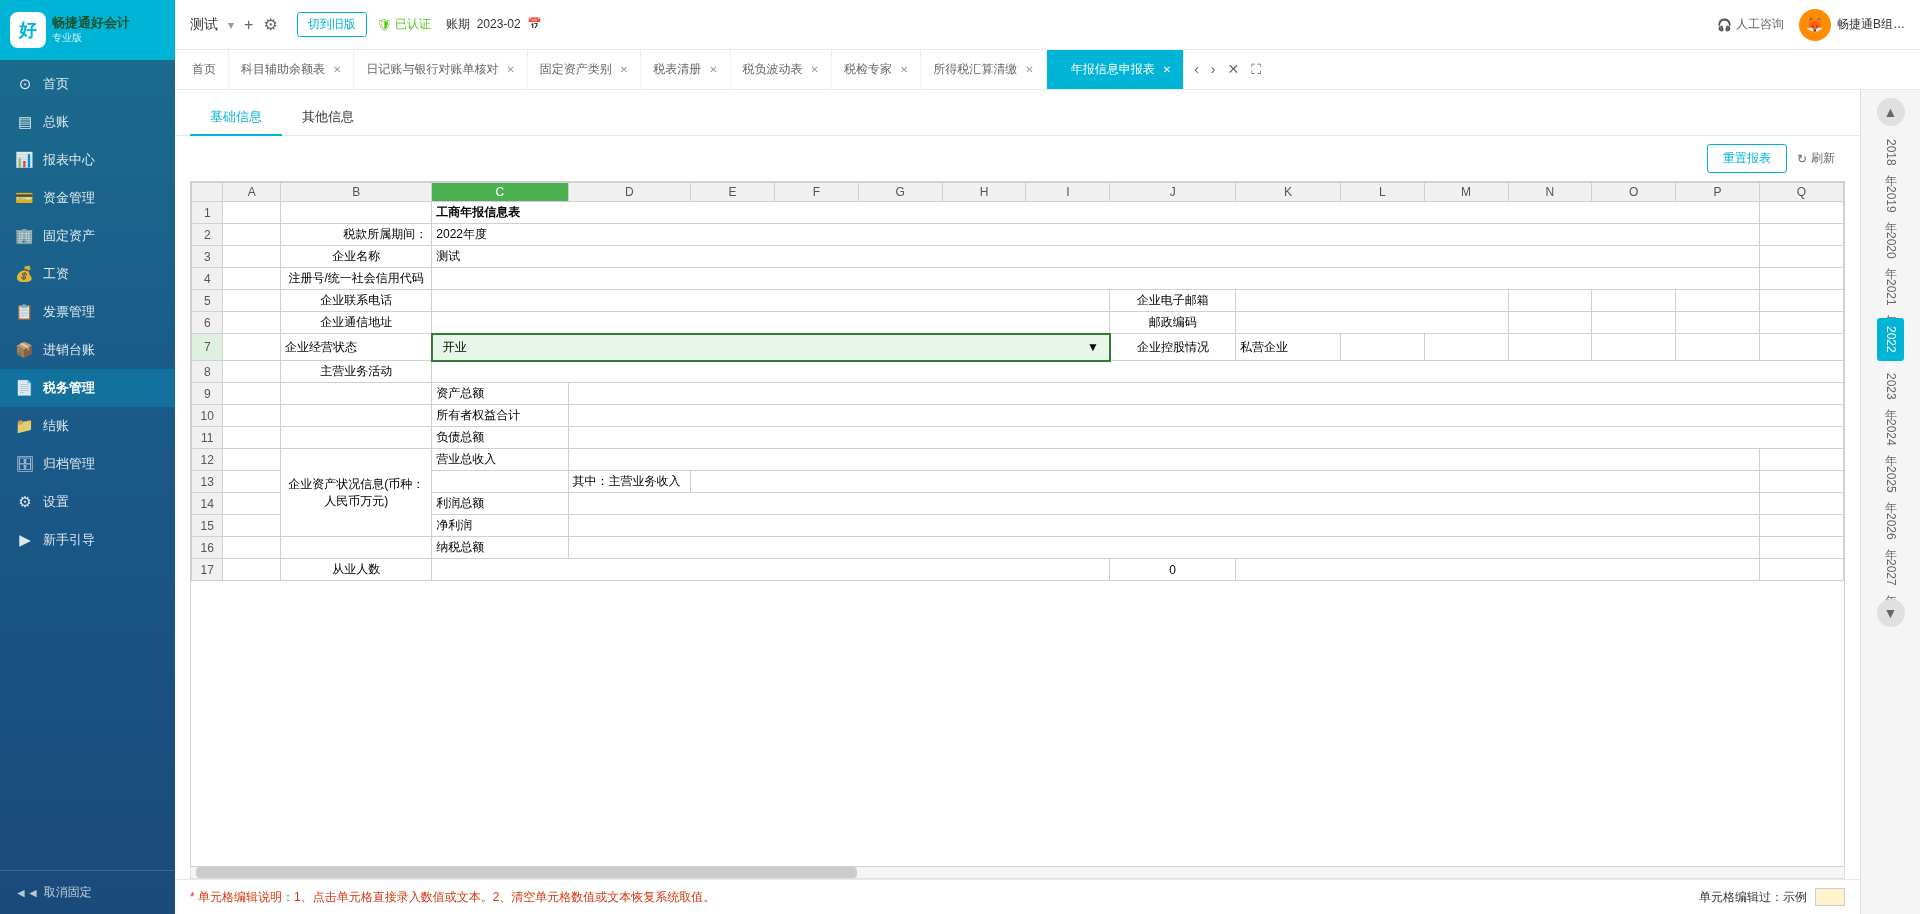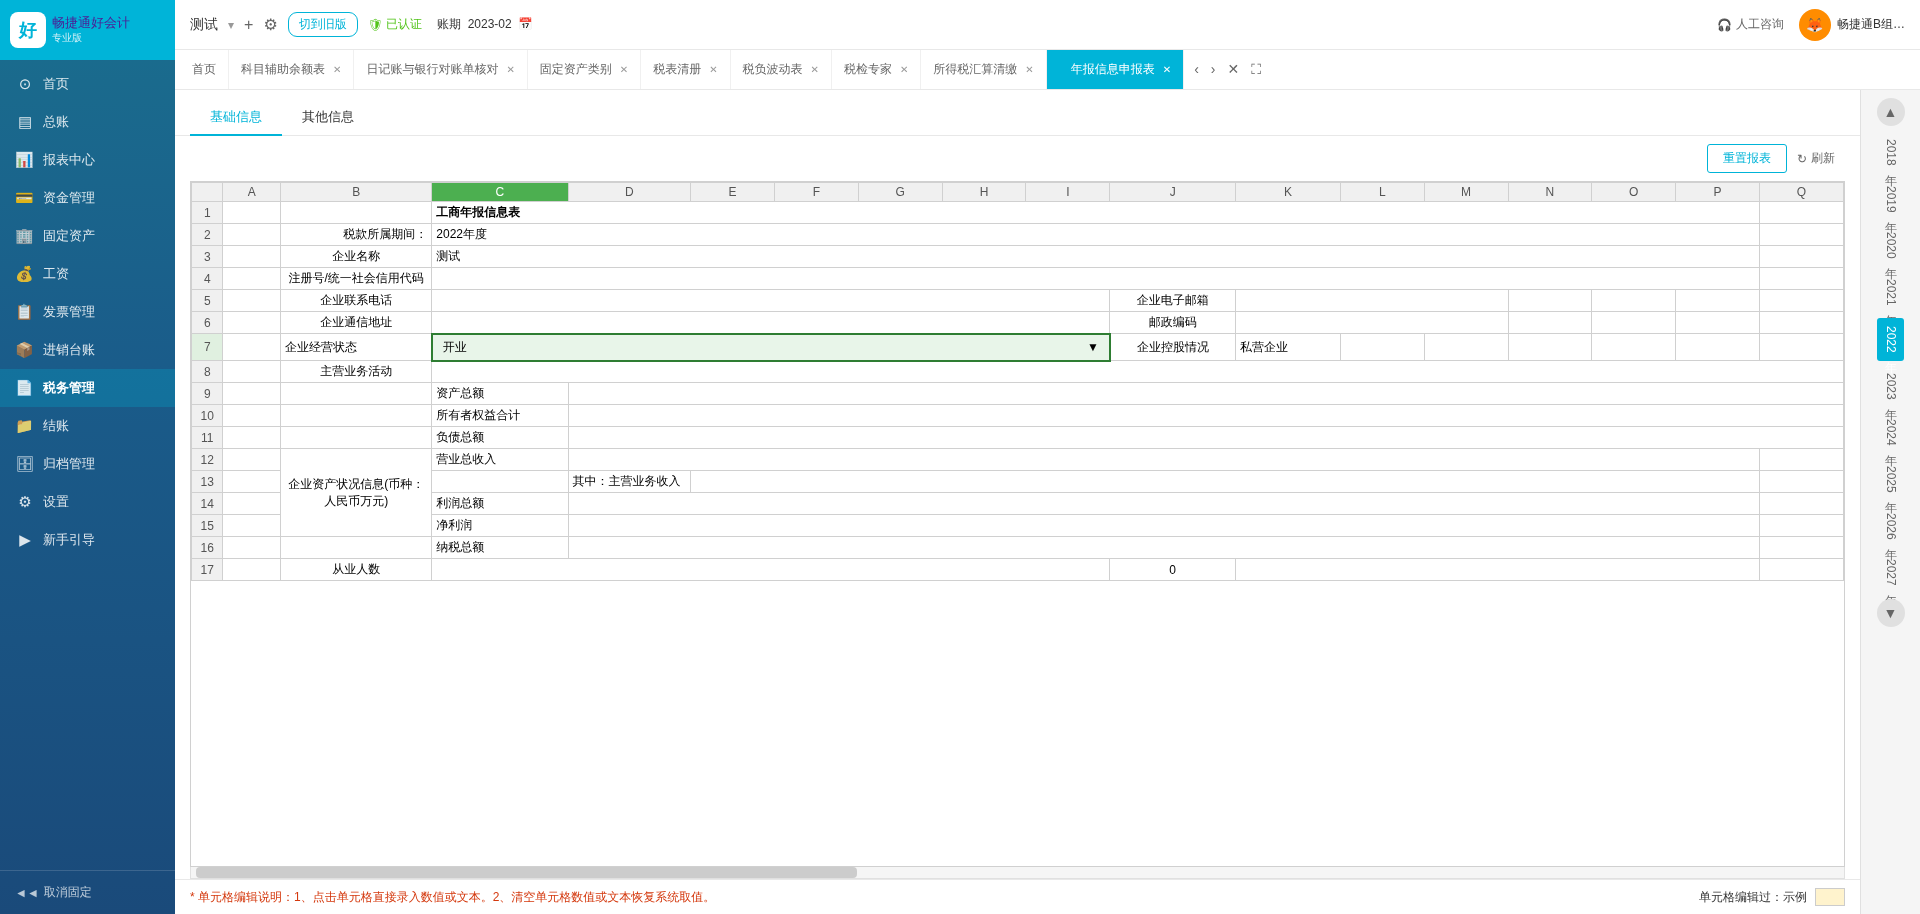--- a/index.html
+++ b/index.html
@@ -30,21 +30,21 @@
       height: 36px;
       background: #fff;
       border-radius: 8px;
       display: flex;
       align-items: center;
       justify-content: center;
       color: #00b4d8;
       font-size: 18px;
       font-weight: bold;
     }
-    .sidebar-logo-text { font-size: 13px; font-weight: normal; color: #4c1d95; line-height: 1.3; }
+    .sidebar-logo-text { font-size: 13px; font-weight: bold; color: #14532d; line-height: 1.3; }
     .sidebar-logo-sub { font-size: 10px; color: rgba(255,255,255,0.8); }
     .sidebar-nav { flex: 1; overflow-y: auto; padding: 5px 0; }
     .sidebar-nav::-webkit-scrollbar { width: 0; }
     .nav-item {
       display: flex;
       align-items: center;
       gap: 8px;
       padding: 10px 15px;
       color: rgba(255,255,255,0.85);
       cursor: pointer;
@@ -89,23 +89,24 @@
     }
     .topbar-title { font-size: 14px; color: #333; }
     .topbar-arrow { color: #999; cursor: pointer; font-size: 12px; }
     .topbar-add { color: #666; cursor: pointer; font-size: 16px; }
     .topbar-settings { color: #666; cursor: pointer; font-size: 16px; }
     .btn-old {
       border: 1px solid #00b4d8;
       color: #00b4d8;
       background: #fff;
       padding: 3px 10px;
-      border-radius: 9px;
-      cursor: pointer;
-      font-size: 12px;
+      border-radius: 3px;
+      cursor: pointer;
+      font-size: 12px;
+      margin-left: 9px;
     }
     .verified-badge {
       display: flex;
       align-items: center;
       gap: 3px;
       color: #52c41a;
       font-size: 12px;
     }
     .period-info { color: #333; font-size: 12px; margin-left: 5px; }
     .topbar-right { margin-left: auto; display: flex; align-items: center; gap: 15px; }

